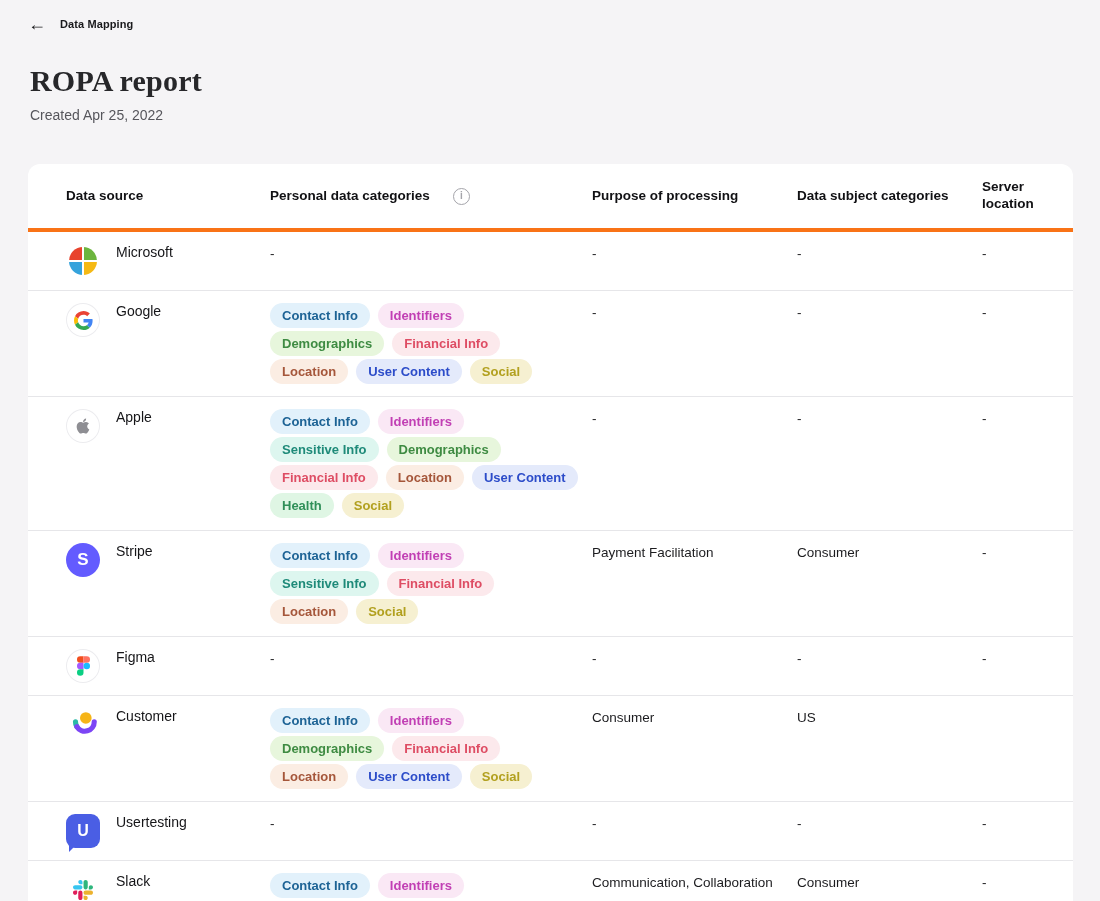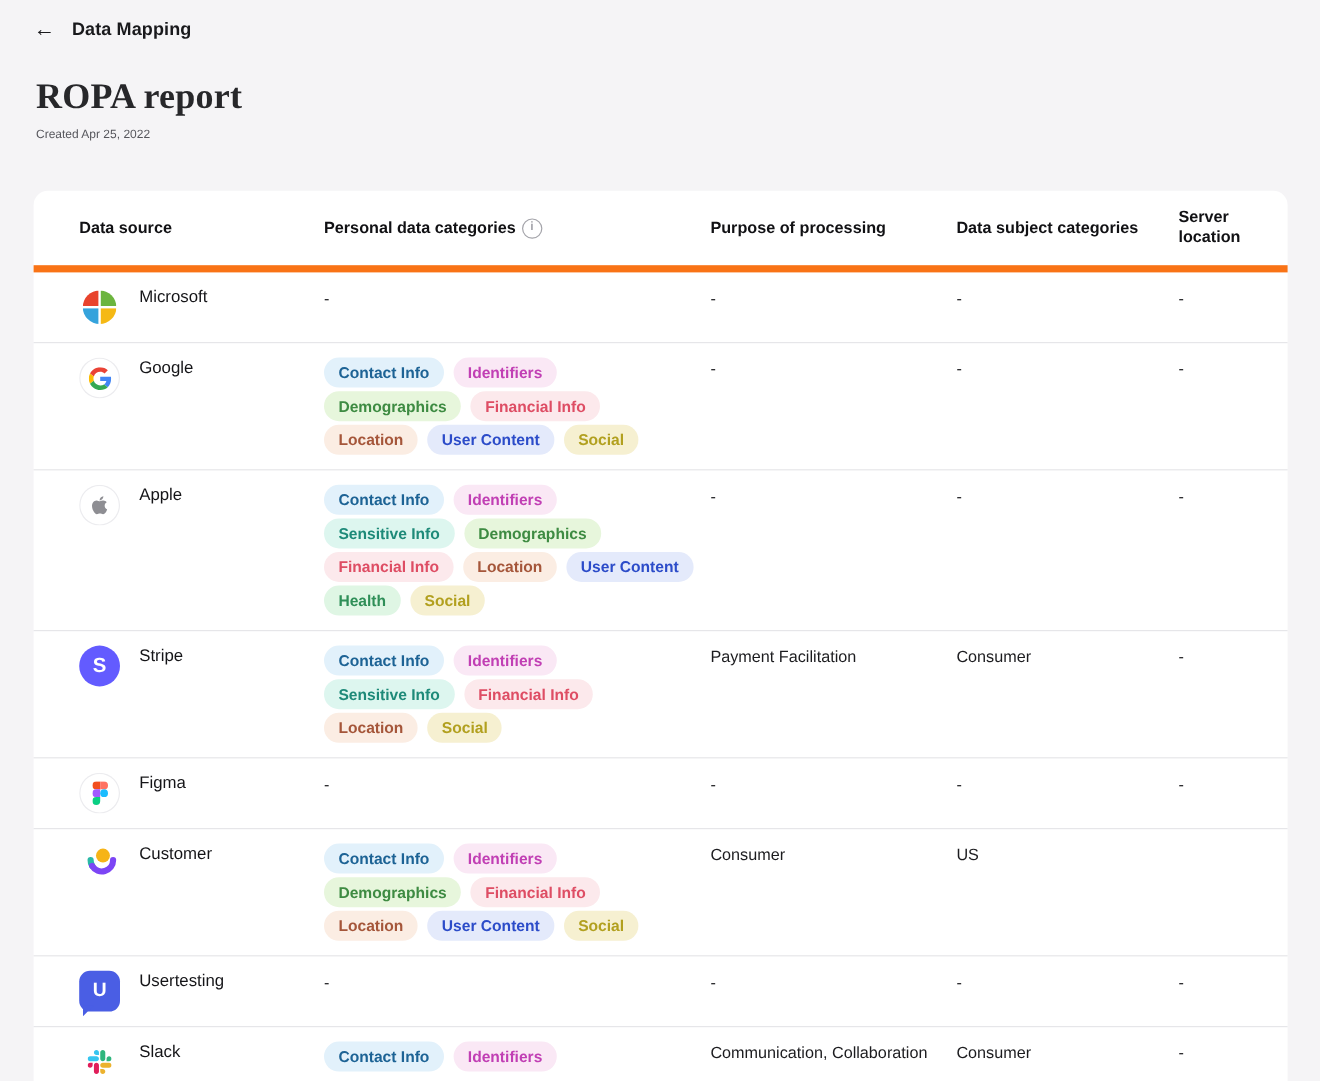--- a/index.html
+++ b/index.html
@@ -5,38 +5,38 @@
   * { margin:0; padding:0; box-sizing:border-box; }
   html,body { width:1100px; height:901px; overflow:hidden; }
   body {
     background:#f5f4f6;
     font-family:"Liberation Sans", sans-serif;
     color:#19191c;
   }
   
   .topbar { display:flex; align-items:center; padding:14px 0 0 28px; gap:14px; }
   .back-arrow { font-size:18px; line-height:20px; cursor:pointer; color:#19191c; }
-  .topbar-title { font-size:15px; font-weight:700; letter-spacing:.1px; }
+  .topbar-title { font-size:11px; font-weight:700; letter-spacing:.1px; }
 
   
   .page-head { display:flex; justify-content:space-between; align-items:center; padding:0 27px 0 30px; }
   .page-head h1 { font-family:"Liberation Serif", serif; font-weight:700; font-size:30px; color:#27272a; margin-top:30px; letter-spacing:.2px; }
-  .created { font-size:10px; color:#56565c; margin-top:9px; }
+  .created { font-size:14px; color:#56565c; margin-top:9px; }
   .download-btn {
     border:none; cursor:pointer; margin-top:28px;
     height:38px; padding:0 29px; border-radius:20px;
     color:#fff; font-size:14px; font-weight:700; font-family:"Liberation Sans", sans-serif;
   }
 
   
   .card { background:#fff; margin:41px 27px 0 28px; border-radius:12px 12px 0 0; min-height:740px; }
   .row { display:grid; grid-template-columns:204px 322px 205px 185px minmax(0,1fr); padding:0 20px 0 38px; }
-  .thead { height:68px; align-items:center; border-bottom:6px solid #f97316; }
+  .thead { height:68px; align-items:center; border-bottom:4px solid #f97316; }
   .th { font-size:13.5px; font-weight:700; color:#111114; line-height:1.25; padding-right:18px; }
-  .th-cats { display:flex; align-items:center; gap:5px; }
+  .th-cats { display:flex; align-items:center; gap:23px; }
   .info-icon { width:17px; height:17px; border-radius:50%; border:1.5px solid #a4a4aa; color:#a4a4aa;
     font-size:10px; font-weight:700; display:inline-flex; align-items:center; justify-content:center; cursor:pointer; flex:0 0 auto; }
 
   .trow { border-bottom:1px solid #e6e6e9; padding-top:12px; padding-bottom:12px; min-height:48px; }
   .cell { font-size:13.5px; color:#1c1c1f; }
   .source-cell { display:flex; align-items:flex-start; gap:16px; height:34px; }
   .source-name { font-size:14px; font-weight:400; color:#151518; }
   .chips-cell { display:flex; flex-wrap:wrap; gap:3px 8px; align-content:flex-start; padding-right:14px; }
   .chip { border-radius:13px; padding:3px 12px; font-size:13px; font-weight:700; line-height:19px; white-space:nowrap; }
   .purpose { padding-right:12px; line-height:1.22; padding-top:2px; }

